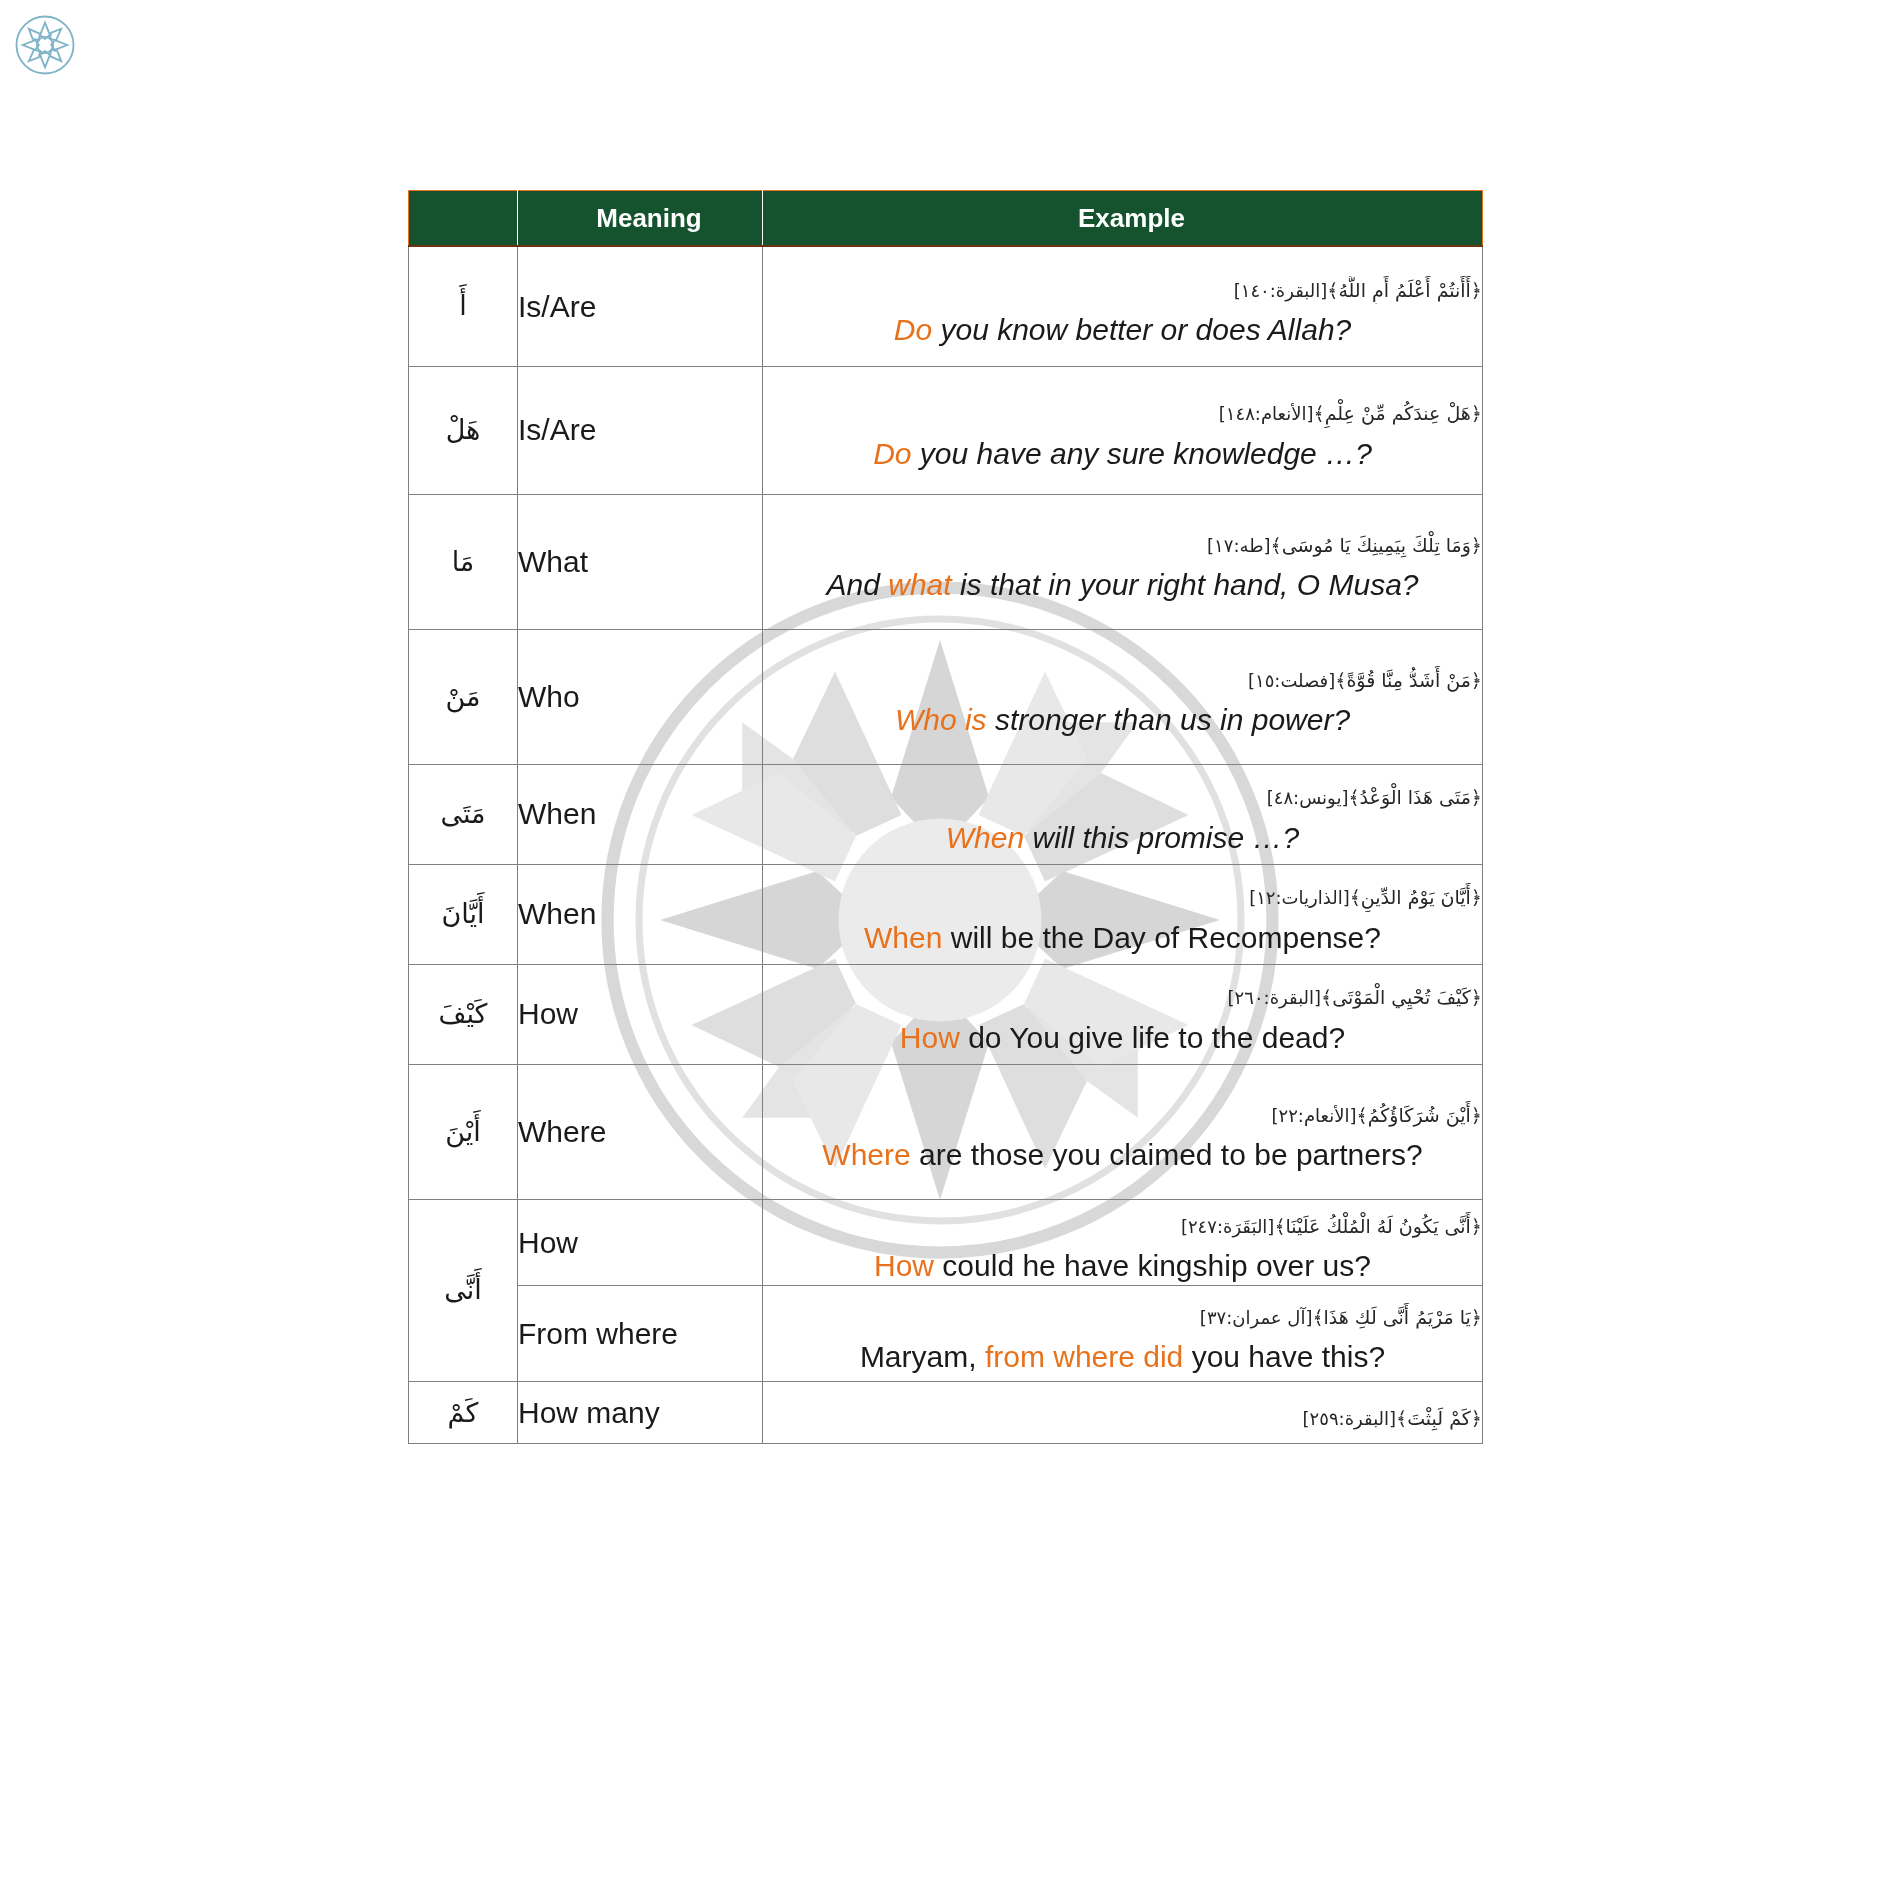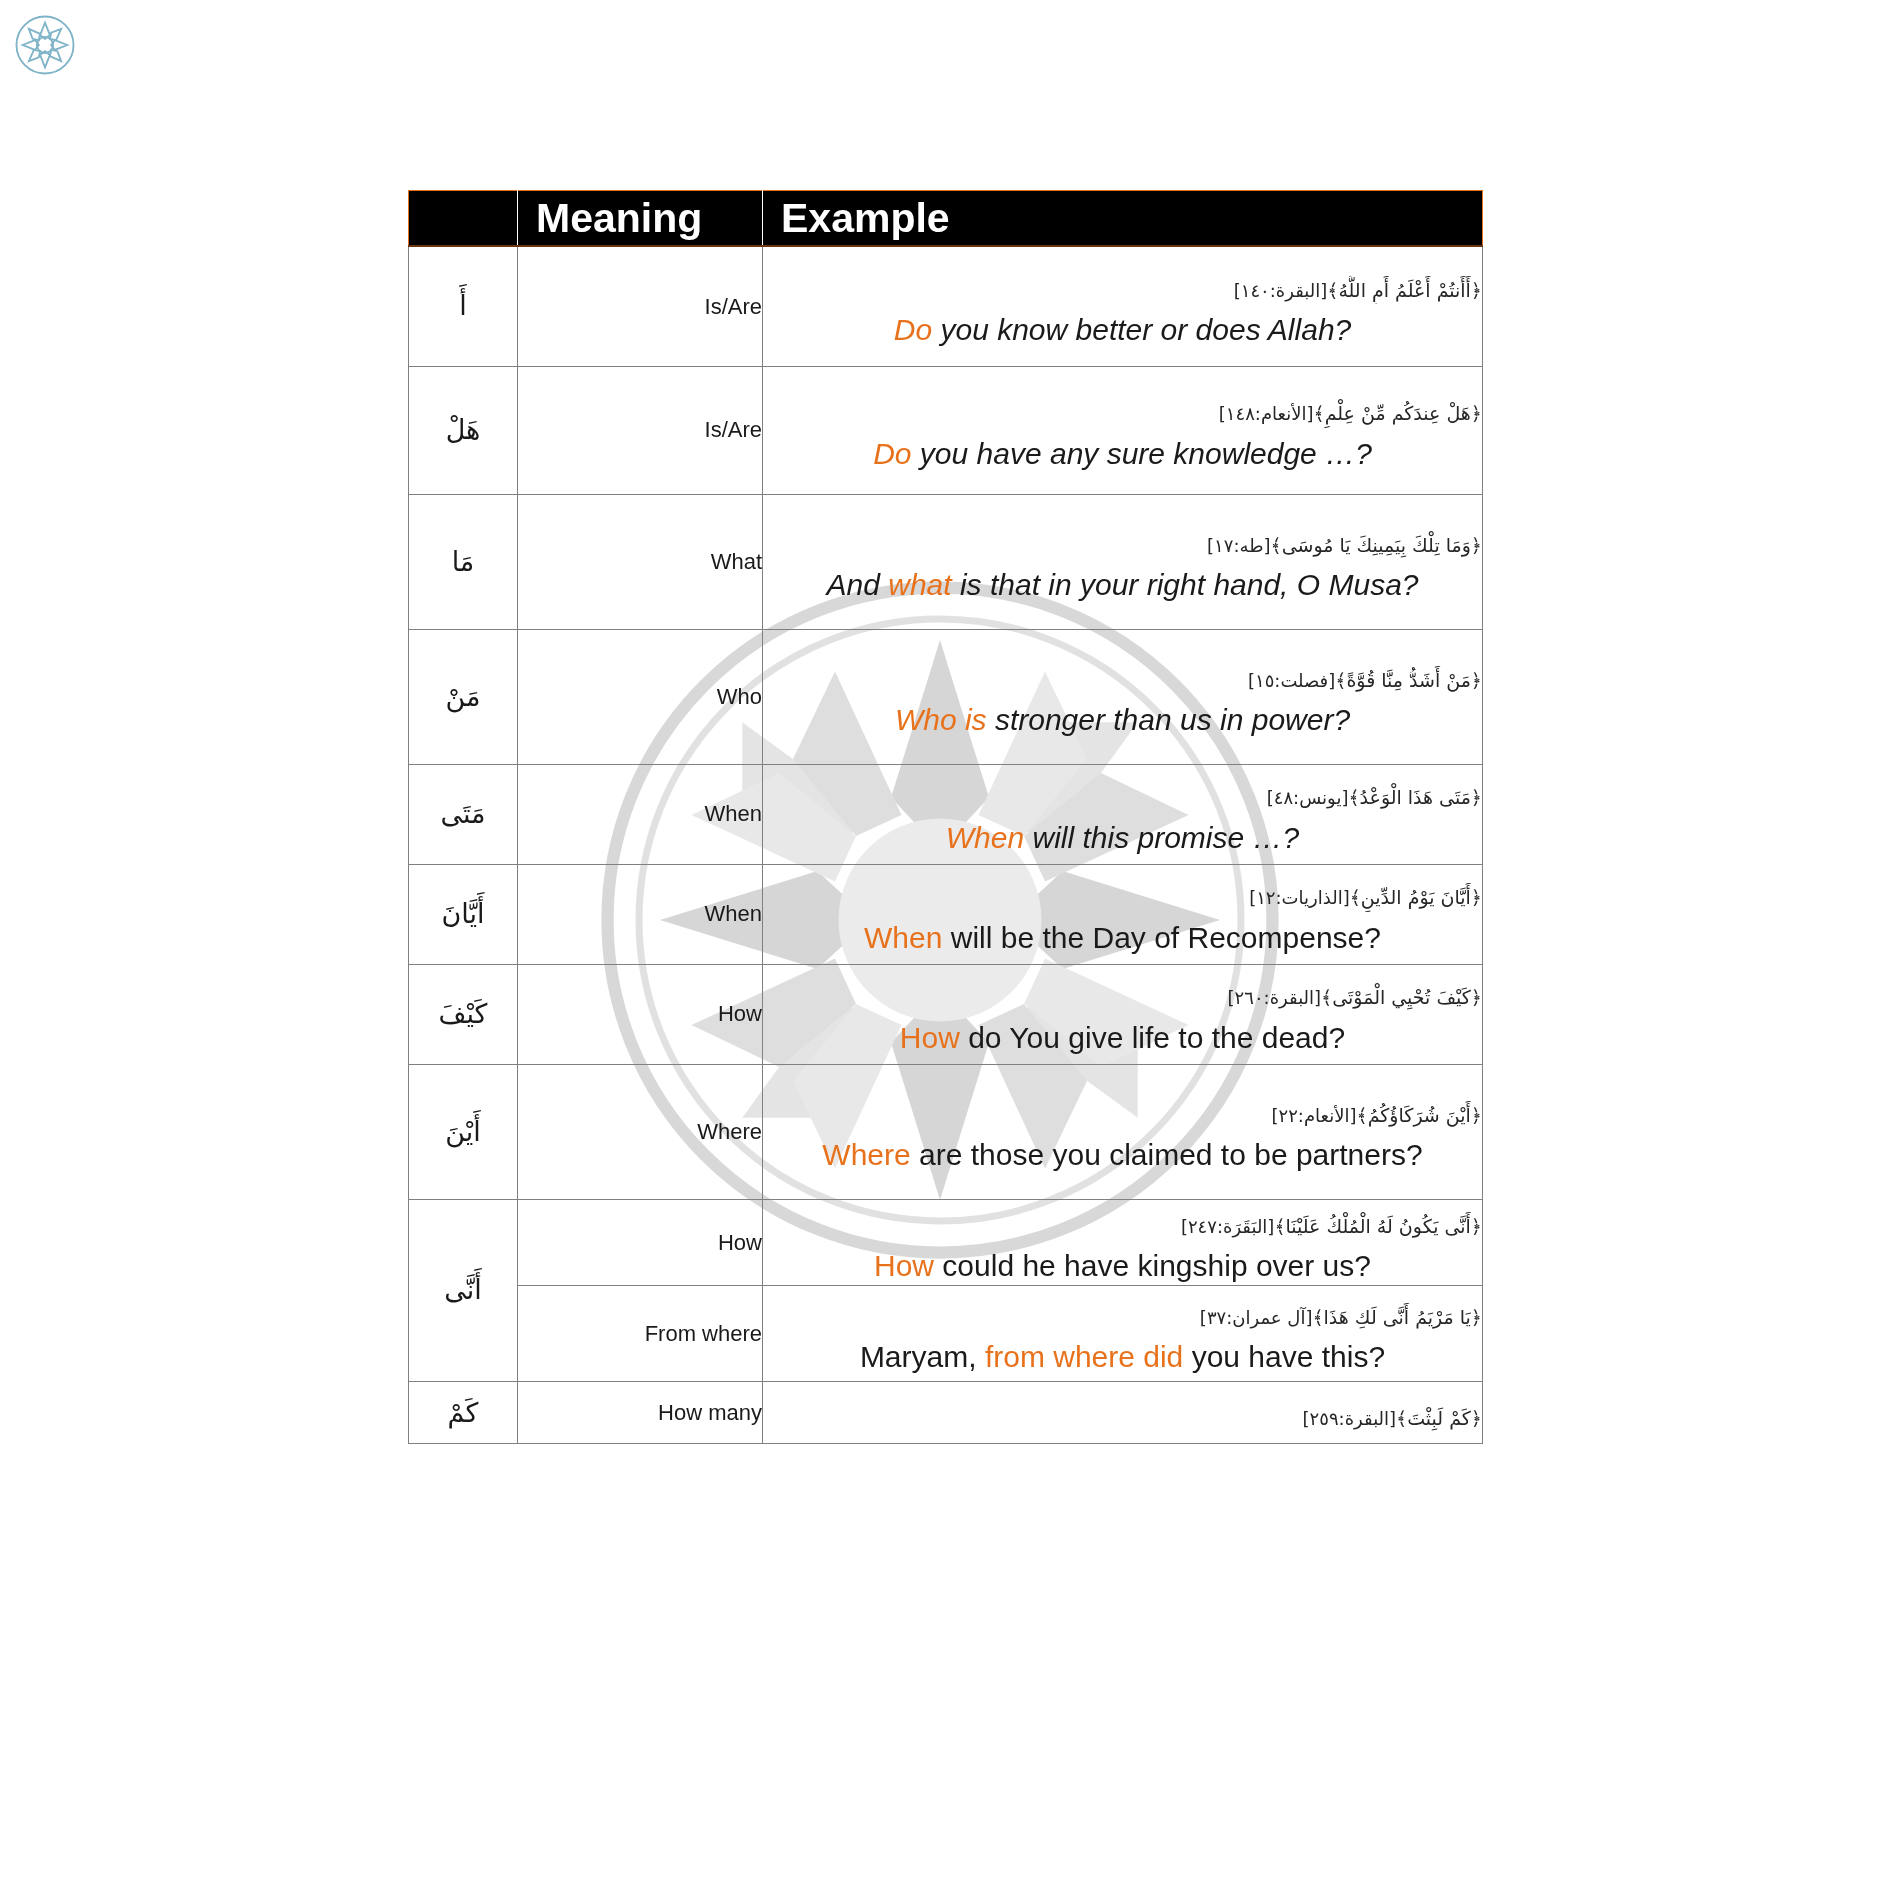--- a/index.html
+++ b/index.html
@@ -55,26 +55,26 @@
     width: 1074px;
     border-collapse: collapse;
     table-layout: fixed;
   }
   .grammar-table td, .grammar-table th {
     border: 1px solid #808080;
     padding: 0;
     vertical-align: middle;
   }
   .grammar-table thead th {
-    background: #000000;
+    background: #14532d;
     color: #ffffff;
     height: 54px;
-    font-size: 41px;
+    font-size: 26px;
     font-weight: bold;
-    text-align: left;
+    text-align: center;
     padding-left: 18px;
     border-color: #E8721C;
     border-bottom: 2px solid #6b3410;
   }
   .grammar-table thead th.col-particle {
     border-right: 1px solid #ffffff;
   }
   .grammar-table thead th.col-meaning {
     border-right: 1px solid #ffffff;
   }
@@ -85,22 +85,22 @@
 
   .cell-particle {
     text-align: center;
     font-family: "DejaVu Sans", sans-serif;
     font-size: 27px;
     color: #1a1a1a;
     direction: rtl;
     line-height: 1.4;
   }
   .cell-meaning {
-    text-align: right;
-    font-size: 22px;
+    text-align: left;
+    font-size: 30px;
     color: #1a1a1a;
     line-height: 1.25;
     padding: 6px 4px;
   }
   .cell-example {
     text-align: center;
     padding: 10px 14px 14px 14px;
   }
   .ayah {
     direction: rtl;

